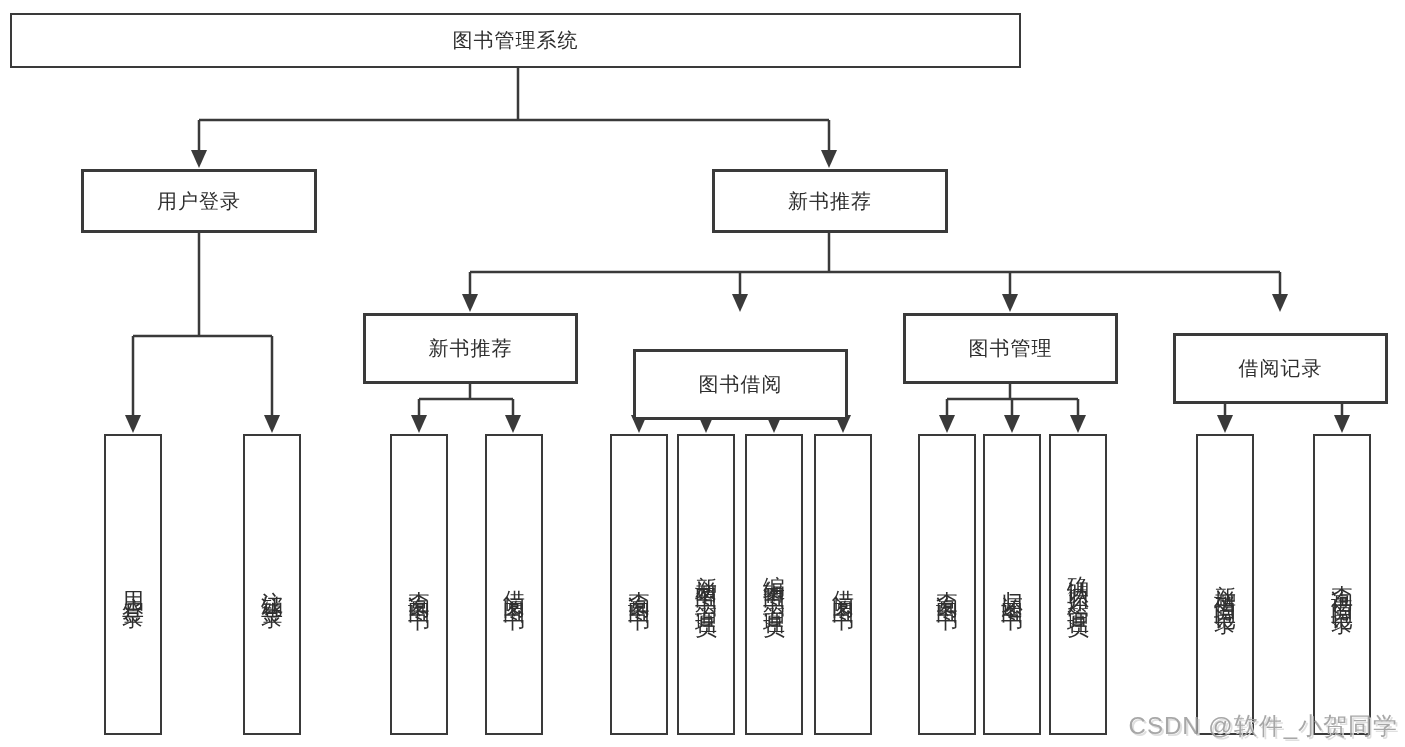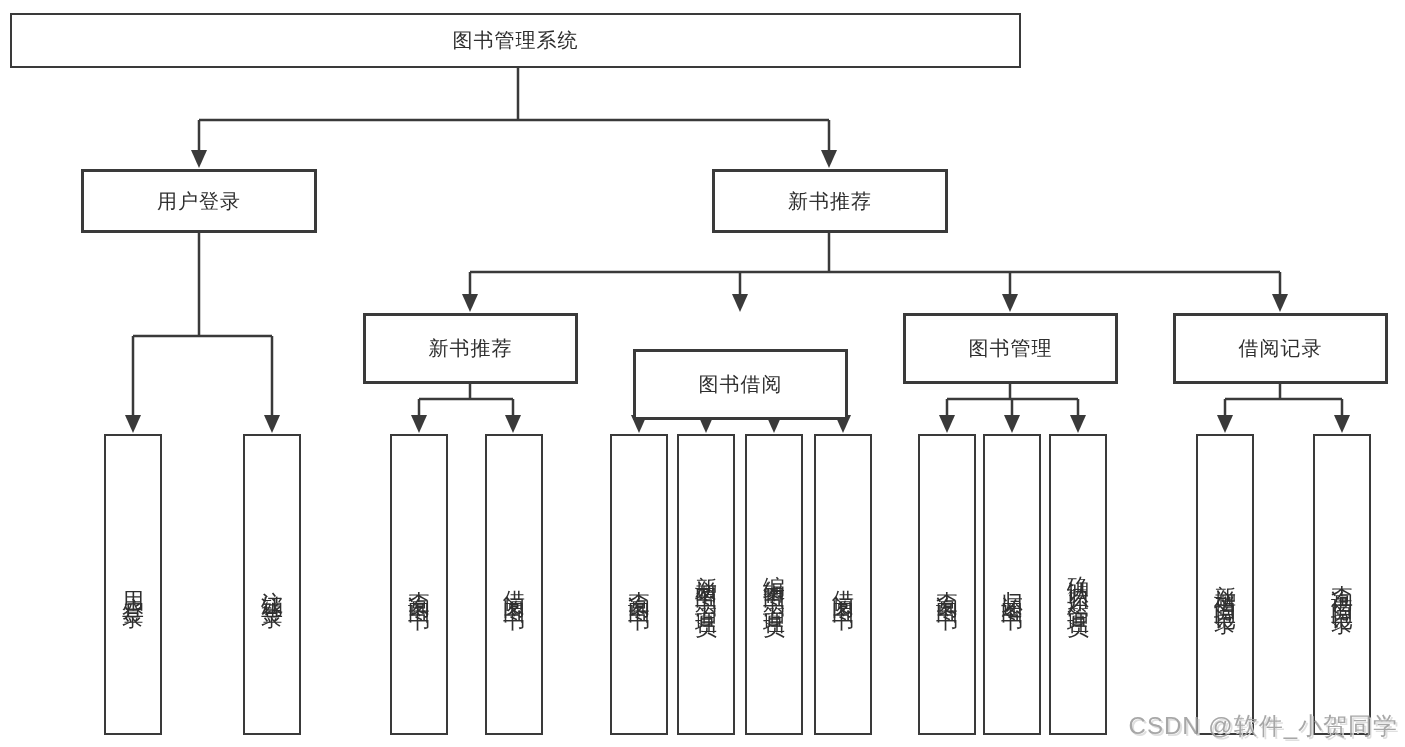--- a/index.html
+++ b/index.html
@@ -147,21 +147,21 @@
   </svg>
 
   <div class="node root">图书管理系统</div>
 
   <div class="node lvl2" style="left:81px;">用户登录</div>
   <div class="node lvl2" style="left:712px;">新书推荐</div>
 
   <div class="node lvl3" style="left:363px;">新书推荐</div>
   <div class="node lvl3" style="left:633px;margin-top:36px;">图书借阅</div>
   <div class="node lvl3" style="left:903px;">图书管理</div>
-  <div class="node lvl3" style="left:1173px;">借阅记录</div>
+  <div class="node lvl3" style="left:1173px;margin-top:20px;">借阅记录</div>
 
   <div class="node leaf" style="left:104px;">
     <span class="vtext">用户登录</span>
   </div>
   <div class="node leaf" style="left:243px;">
     <span class="vtext">注销登录</span>
   </div>
 
   <div class="node leaf" style="left:390px;">
     <span class="vtext">查询图书</span>

